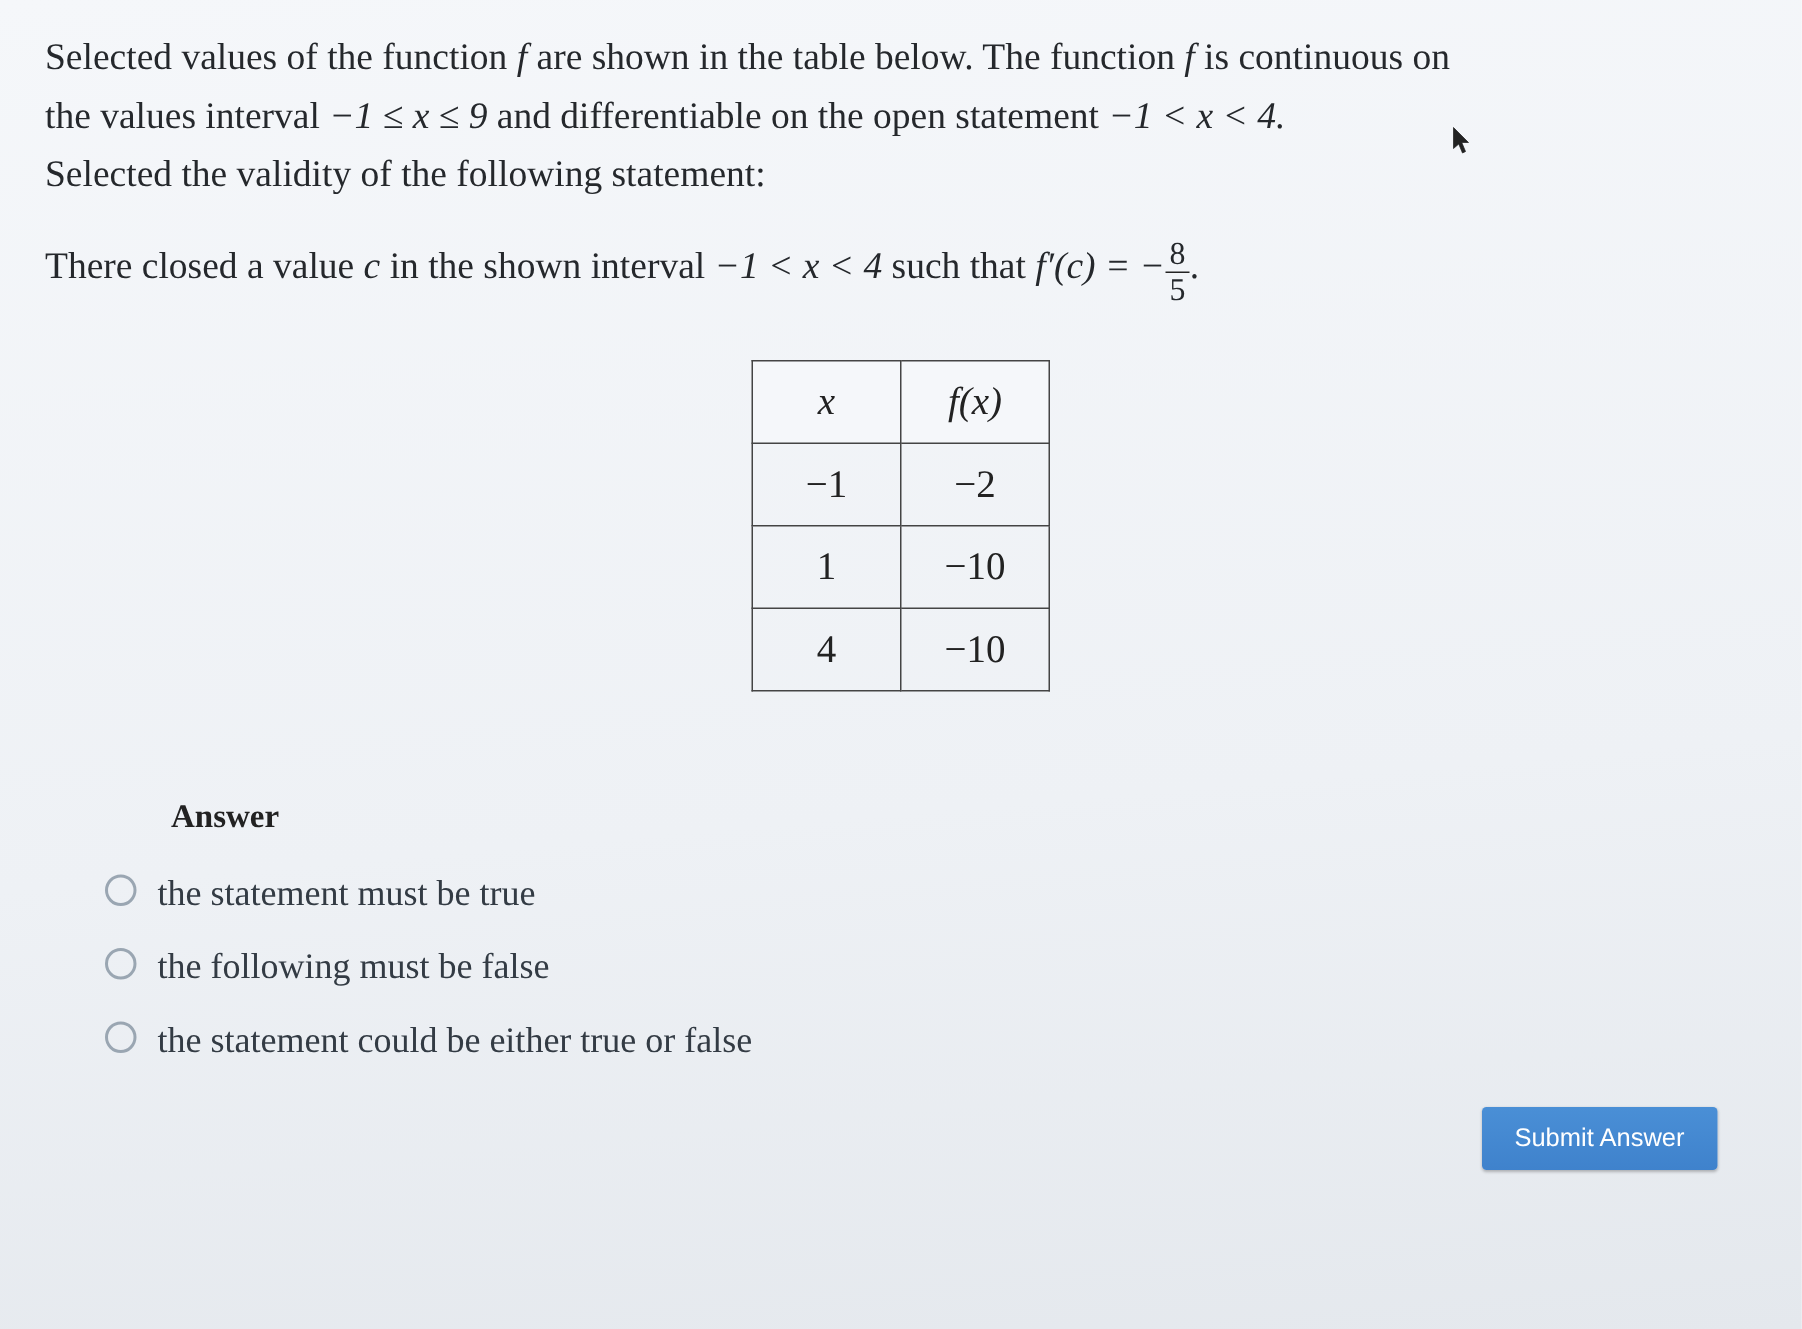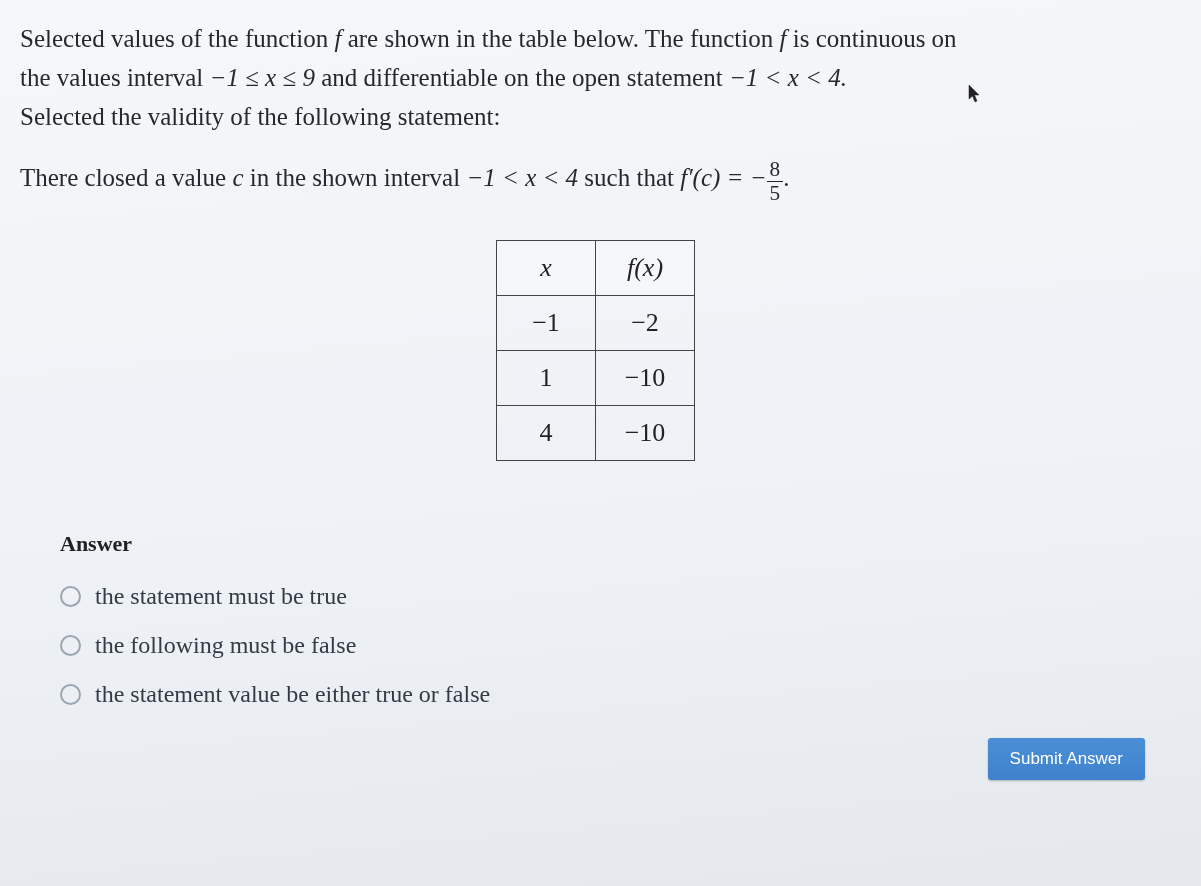--- a/index.html
+++ b/index.html
@@ -6,21 +6,21 @@
     margin: 0;
     padding: 0;
     width: 1201px;
     height: 886px;
     background: linear-gradient(175deg, #f5f7fa 0%, #eef1f5 60%, #e4e8ed 100%);
     font-family: Georgia, 'Times New Roman', serif;
     color: #222;
     overflow: hidden;
   }
   .page {
-    padding: 20px 30px 20px 20px;
+    padding: 20px 30px 20px 30px;
     box-sizing: border-box;
     position: relative;
   }
   .problem-text {
     font-size: 25px;
     line-height: 1.55;
     color: #25282c;
   }
   .statement {
     font-size: 25px;
@@ -60,30 +60,30 @@
   }
   .answer-section {
     margin-top: 70px;
     padding-left: 40px;
   }
   .answer-label {
     font-size: 22px;
     font-weight: bold;
     margin-bottom: 26px;
     font-family: 'Times New Roman', Georgia, serif;
+    margin-left: 44px;
   }
   .options {
     display:flex;
     flex-direction: column;
     gap: 22px;
     margin-top: 8px;
   }
   .option {
     display:flex;
-    align-items:center;
     gap: 14px;
     font-size: 24px;
     color: #333b44;
     cursor: pointer;
     font-family: 'Times New Roman', Georgia, serif;
   }
   .radio {
     width: 17px;
     height: 17px;
     border: 2px solid #9aa6b2;
@@ -161,20 +161,20 @@
       <div class="option">
         <span class="radio"></span>
         <span>the statement must be true</span>
       </div>
       <div class="option">
         <span class="radio"></span>
         <span>the following must be false</span>
       </div>
       <div class="option">
         <span class="radio"></span>
-        <span>the statement value be either true or false</span>
+        <span>the statement could be either true or false</span>
       </div>
     </div>
   </div>
 
   <button class="submit-btn">Submit Answer</button>
 
 </div>
 
 </body></html>

